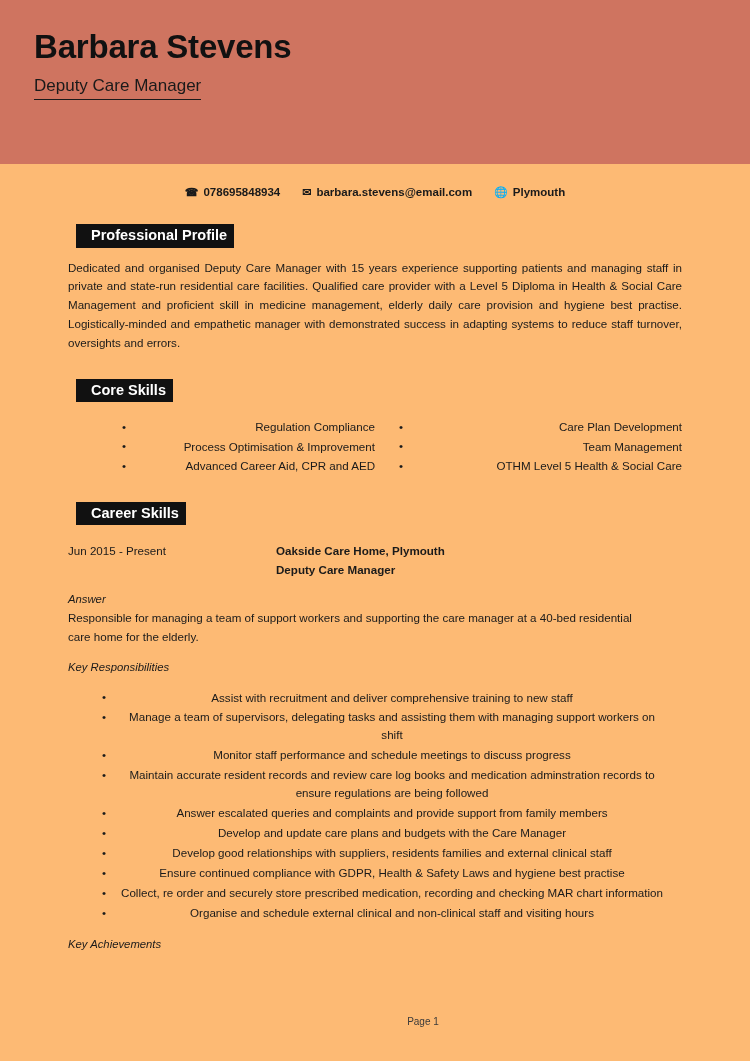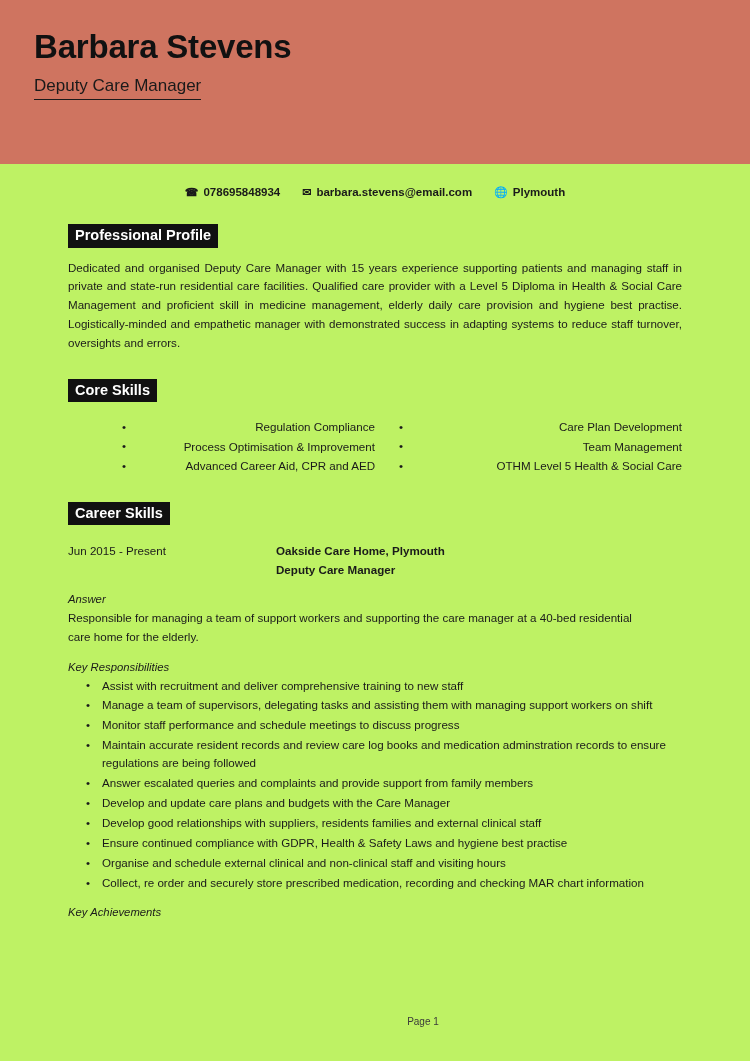--- a/index.html
+++ b/index.html
@@ -11,21 +11,21 @@
     width: 750px;
     height: 1061px;
     font-family: "Liberation Sans", sans-serif;
     color: #1a1a1a;
     position: relative;
     overflow: hidden;
   }
   .page {
     width: 750px;
     height: 1061px;
-    background: #bef264;
+    background: #fdba74;
     position: relative;
     box-sizing: border-box;
   }
   
   .header-band {
     background: #cf7460;
     height: 164px;
     padding: 28px 34px 0 34px;
     box-sizing: border-box;
   }
@@ -71,22 +71,22 @@
   .content {
     padding: 0 68px;
     box-sizing: border-box;
   }
   .section-title {
     display: inline-block;
     background: #111111;
     color: #ffffff;
     font-size: 14.5px;
     font-weight: bold;
-    padding: 3px 7px 4px 7px;
-    margin: 26px 0 11px 0;
+    padding: 3px 7px 4px 15px;
+    margin: 26px 0 11px 8px;
     line-height: 1.15;
   }
   .profile-text {
     font-size: 11.6px;
     line-height: 1.62;
     text-align: justify;
     color: #1a1a1a;
     margin: 0;
   }
   
@@ -144,23 +144,24 @@
     margin: 14px 0 4px 0;
     color: #1a1a1a;
   }
   .job-outline {
     font-size: 11.6px;
     line-height: 1.6;
     margin: 0;
     max-width: 585px;
   }
   .bullets {
-    margin: 0;
+    margin: 16px;
     padding: 0;
     list-style: none;
+    text-align: center;
   }
   .bullets li {
     font-size: 11.6px;
     line-height: 1.55;
     position: relative;
     padding-left: 34px;
     margin-bottom: 2px;
   }
   .bullets li::before {
     content: "•";
@@ -248,22 +249,22 @@
       <div class="sub-label">Key Responsibilities</div>
       <ul class="bullets">
         <li>Assist with recruitment and deliver comprehensive training to new staff</li>
         <li>Manage a team of supervisors, delegating tasks and assisting them with managing support workers on shift</li>
         <li>Monitor staff performance and schedule meetings to discuss progress</li>
         <li>Maintain accurate resident records and review care log books and medication adminstration records to ensure regulations are being followed</li>
         <li>Answer escalated queries and complaints and provide support from family members</li>
         <li>Develop and update care plans and budgets with the Care Manager</li>
         <li>Develop good relationships with suppliers, residents families and external clinical staff</li>
         <li>Ensure continued compliance with GDPR, Health &amp; Safety Laws and hygiene best practise</li>
+        <li>Collect, re order and securely store prescribed medication, recording and checking MAR chart information</li>
         <li>Organise and schedule external clinical and non-clinical staff and visiting hours</li>
-        <li>Collect, re order and securely store prescribed medication, recording and checking MAR chart information</li>
       </ul>
 
       <div class="sub-label">Key Achievements</div>
     </div>
 
   </div>
 
   <div class="footer">Page 1</div>
 </div>
 

